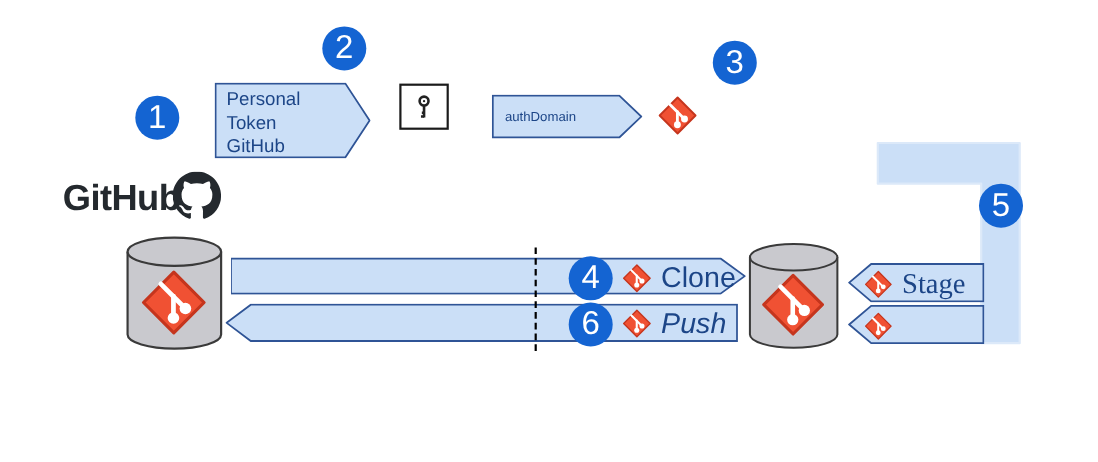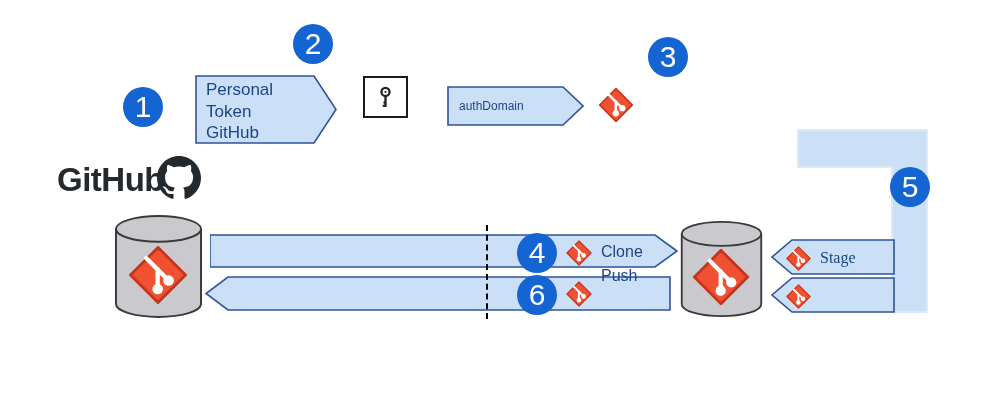--- a/index.html
+++ b/index.html
@@ -10,21 +10,21 @@
   .abs{position:absolute;}
   .badge{
     position:absolute;width:40px;height:40px;border-radius:50%;
     background:#1464d2;color:#ffffff;font-size:30px;line-height:40px;
     text-align:center;font-weight:400;
   }
   .navy-label{position:absolute;color:#1c4587;}
   .pat-text{font-size:17px;line-height:21.5px;}
   .pat-text span{display:block;}
   .auth-text{font-size:12px;line-height:38px;height:38px;}
-  .action-label{font-size:16px;line-height:30px;height:24px;}
+  .action-label{font-size:26px;line-height:30px;height:24px;}
   .wordmark{
     position:absolute;color:#24292e;font-size:33px;font-weight:bold;
     letter-spacing:-0.5px;line-height:40px;
   }
   .keybox{
     position:absolute;width:45px;height:42px;background:#ffffff;
     border:2px solid #1b1b1b;box-sizing:border-box;
     display:flex;align-items:center;justify-content:center;
   }
   .dashline{
@@ -116,21 +116,21 @@
   <div class="badge" style="left:517px;top:233px;">4</div>
   <svg class="abs" style="left:565px;top:239px;" width="28" height="28" viewBox="0 0 40 40">
     <use href="#giticon"></use>
   </svg>
   <div class="navy-label action-label" style="left:601px;top:237px;">Clone</div>
 
   <div class="badge" style="left:517px;top:275px;">6</div>
   <svg class="abs" style="left:565px;top:280px;" width="28" height="28" viewBox="0 0 40 40">
     <use href="#giticon"></use>
   </svg>
-  <div class="navy-label action-label" style="left:601px;top:261px;">Push</div>
+  <div class="navy-label action-label" style="left:601px;top:279px;font-style:italic;">Push</div>
 
   <svg class="abs" style="left:679px;top:220px;" width="85" height="98" viewBox="0 0 90 106">
     <use href="#cyl"></use>
   </svg>
   <svg class="abs" style="left:690px;top:246px;" width="62" height="62" viewBox="0 0 40 40">
     <use href="#giticon"></use>
   </svg>
 
   <svg class="abs" style="left:771px;top:239px;" width="124" height="36">
     <polygon points="123,1 21,1 1,18 21,35 123,35" fill="#cbdff7" stroke="#2f5496" stroke-width="1.6"></polygon>

